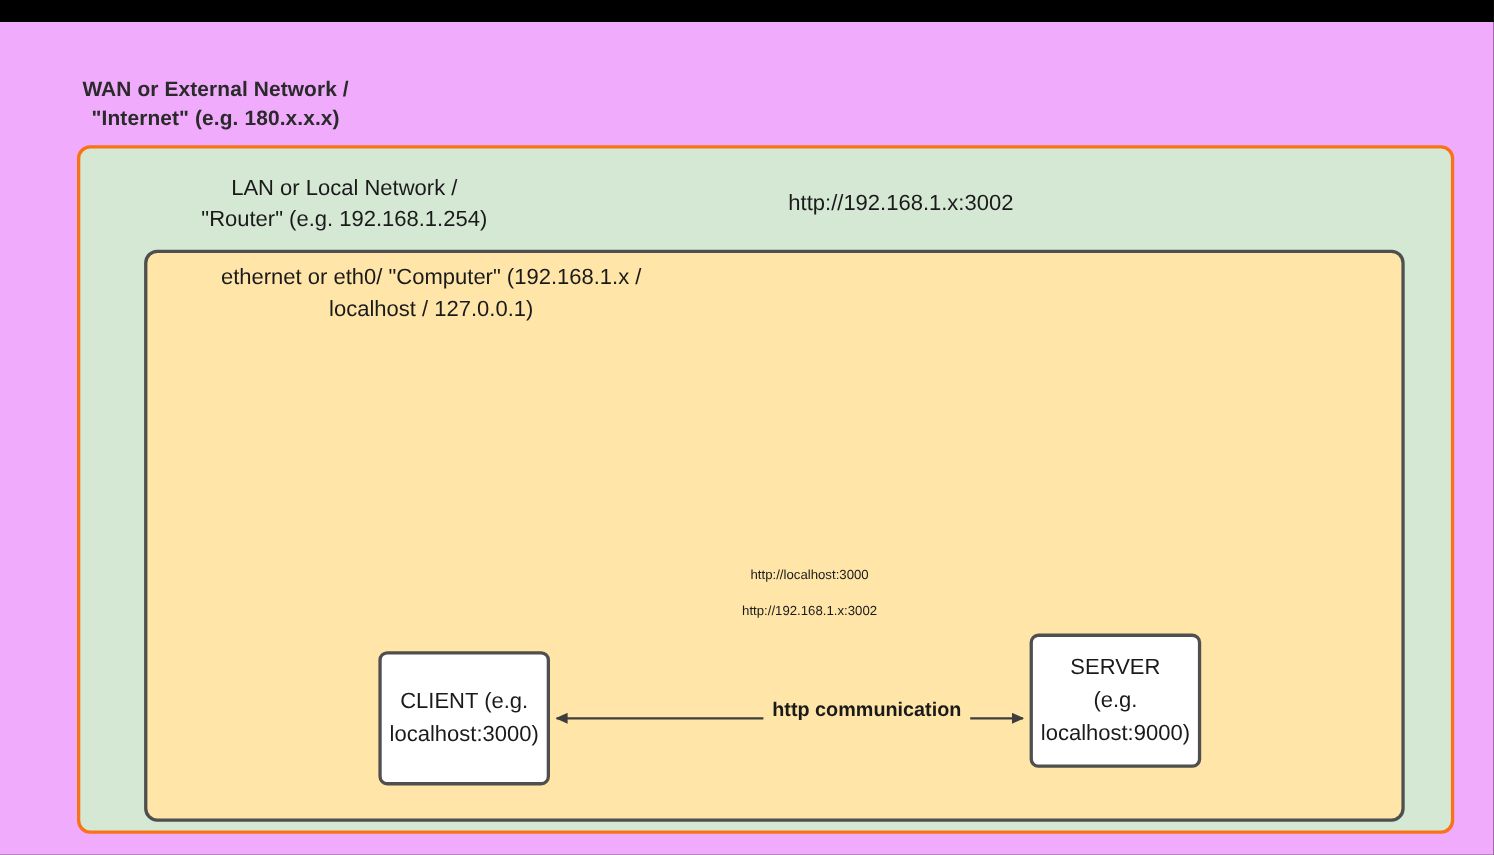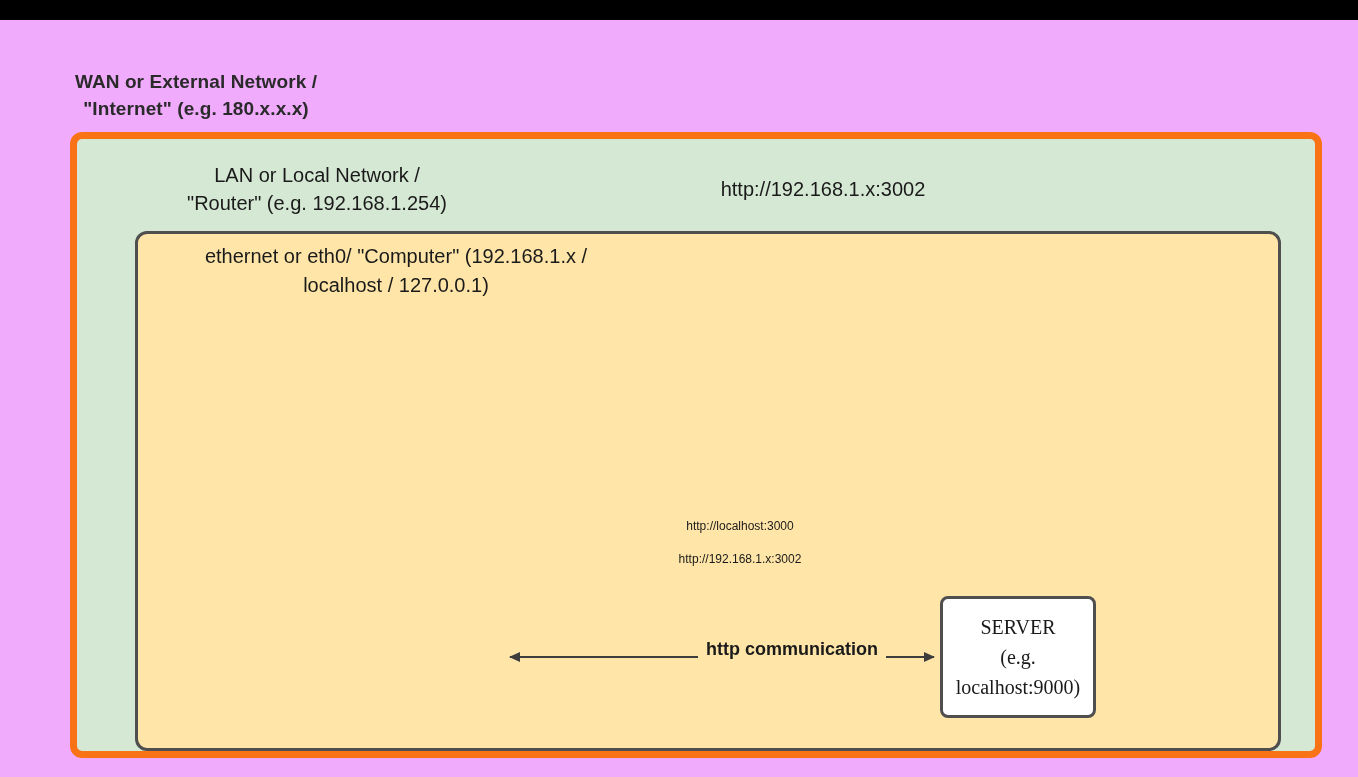--- a/index.html
+++ b/index.html
@@ -50,21 +50,21 @@
   }
 
   
   .lan-box {
     position: absolute;
     left: 70px;
     top: 112px;
     width: 1252px;
     height: 626px;
     background: #d5e8d4;
-    border: 7px solid #f97316;
+    border: 3px solid #f97316;
     border-radius: 12px;
     box-sizing: border-box;
   }
 
   .lan-title {
     position: absolute;
     left: 30px;
     top: 22px;
     width: 420px;
     text-align: center;
@@ -140,24 +140,23 @@
     white-space: pre-line;
   }
   #client-node {
     left: 210px;
     top: 362px;
     width: 156px;
     height: 122px;
   }
   #server-node {
     left: 802px;
-    top: 362px;
+    top: 346px;
     width: 156px;
     height: 122px;
-    font-family: Liberation Serif, serif;
   }
 
   
   .connector {
     position: absolute;
     left: 366px;
     top: 398px;
     width: 436px;
     height: 50px;
     overflow: visible;
@@ -196,20 +195,22 @@
     <div class="computer-box">
 
       <div class="computer-title">ethernet or eth0/ "Computer" (192.168.1.x /
 localhost / 127.0.0.1)</div>
 
       <div class="inner-urls">
         <div>http://localhost:3000</div>
         <div>http://192.168.1.x:3002</div>
       </div>
 
+      <div class="node" id="client-node">CLIENT (e.g.
+localhost:3000)</div>
 
       <div class="node" id="server-node">SERVER
 (e.g.
 localhost:9000)</div>
 
       <svg class="connector" viewBox="0 0 436 50" width="436" height="50">
         <defs>
           <marker id="arrow-end" markerWidth="11" markerHeight="11" refX="10" refY="5" orient="auto" markerUnits="userSpaceOnUse">
             <path d="M0,0 L11,5 L0,10 z" fill="#3d3d3d"></path>
           </marker>

